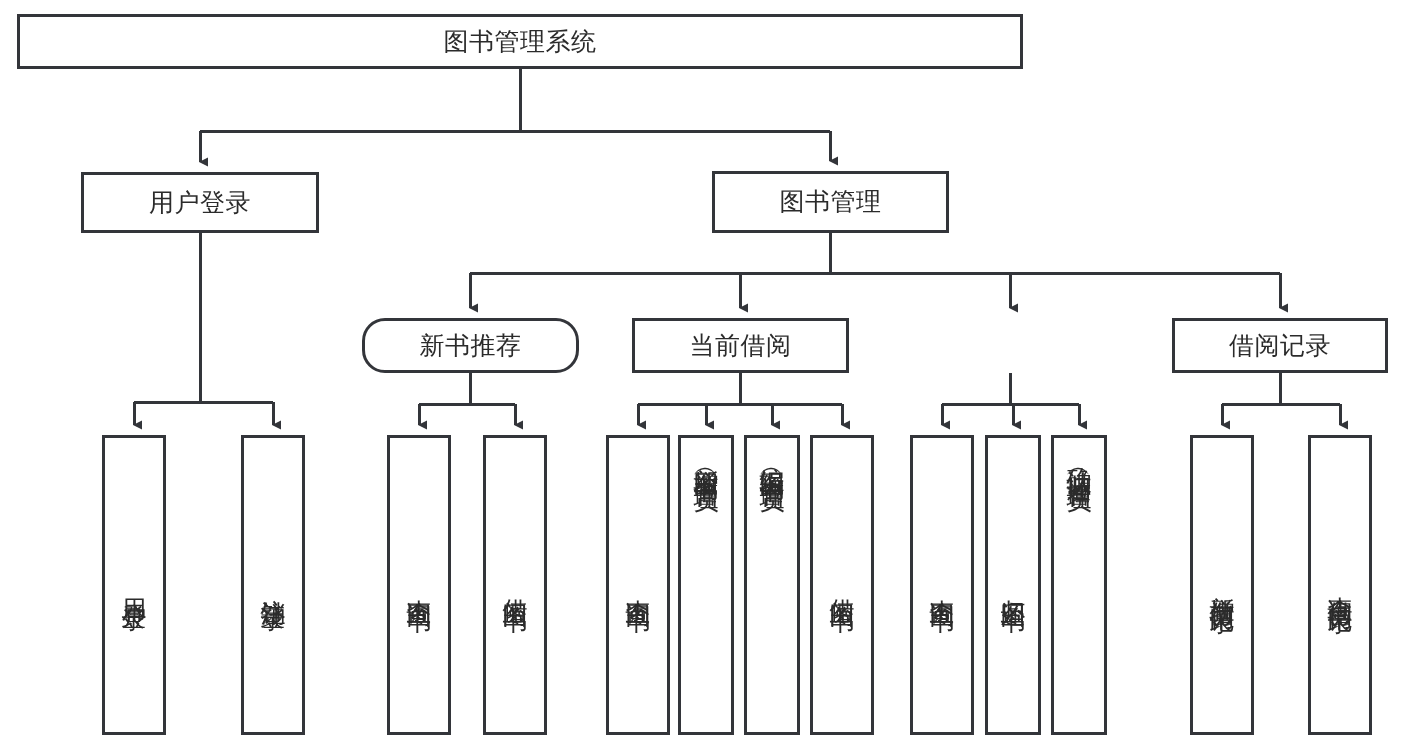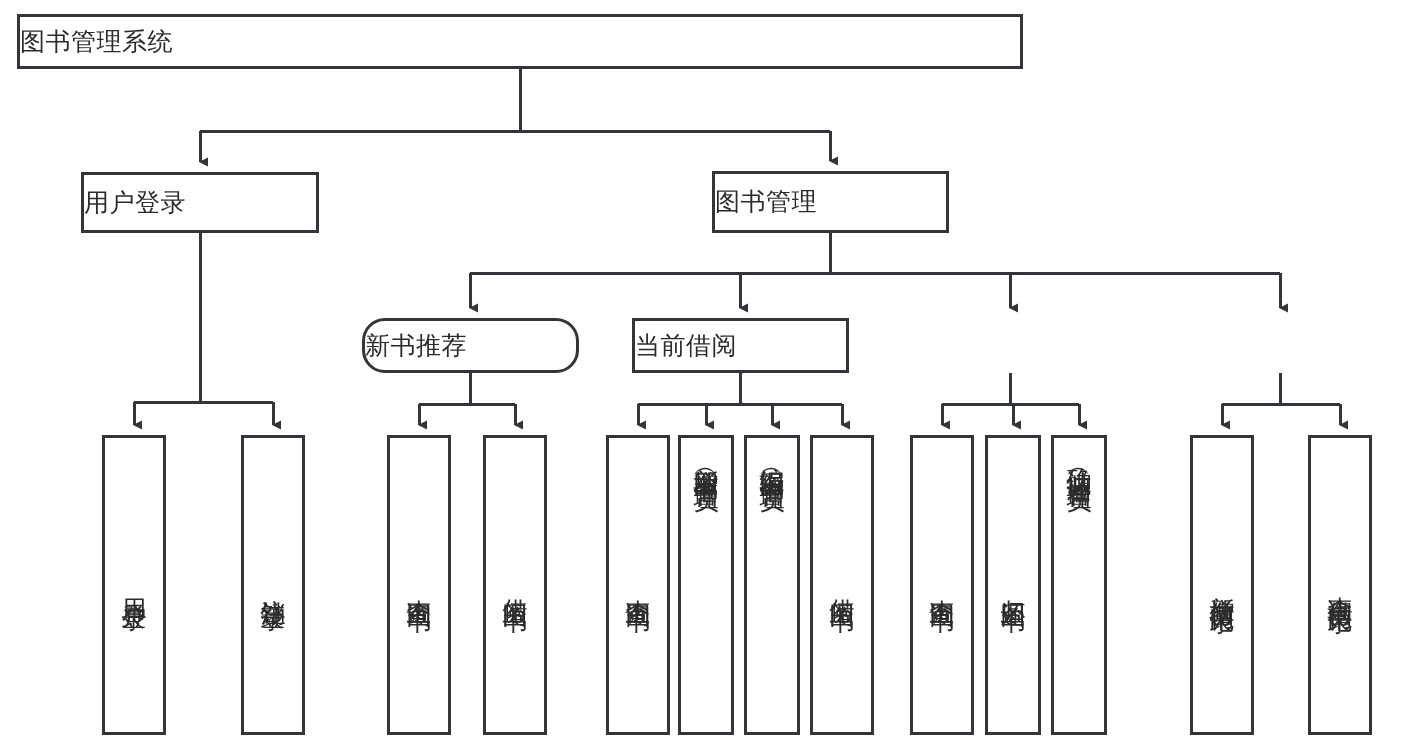--- a/index.html
+++ b/index.html
@@ -24,20 +24,21 @@
     width: 1405px;
     height: 747px;
   }
   .node {
     position: absolute;
     box-sizing: border-box;
     background: #ffffff;
     border: 3px solid #33353a;
     display: flex;
     align-items: center;
+    justify-content: center;
     z-index: 2;
   }
   .node .label {
     font-size: 25px;
     color: #2b2b2b;
     line-height: 1.18;
     letter-spacing: 0.5px;
     white-space: nowrap;
   }
   .node.vertical {
@@ -136,20 +137,23 @@
   <div class="node" style="left:712px; top:171px; width:237px; height:62px;">
     <span class="label">图书管理</span>
   </div>
 
   <div class="node" style="left:362px; top:318px; width:217px; height:55px;border-radius:23px;">
     <span class="label">新书推荐</span>
   </div>
   <div class="node" style="left:632px; top:318px; width:217px; height:55px;">
     <span class="label">当前借阅</span>
   </div>
+  <div class="node" style="left:1172px; top:318px; width:216px; height:55px;">
+    <span class="label">借阅记录</span>
+  </div>
 
   <div class="node vertical vmid" style="left:102px; top:435px; width:64px; height:300px;">
     <span class="label">用户登录</span>
   </div>
   <div class="node vertical vmid" style="left:241px; top:435px; width:64px; height:300px;">
     <span class="label">注销登录</span>
   </div>
 
   <div class="node vertical vmid" style="left:387px; top:435px; width:64px; height:300px;">
     <span class="label">查询图书</span>

